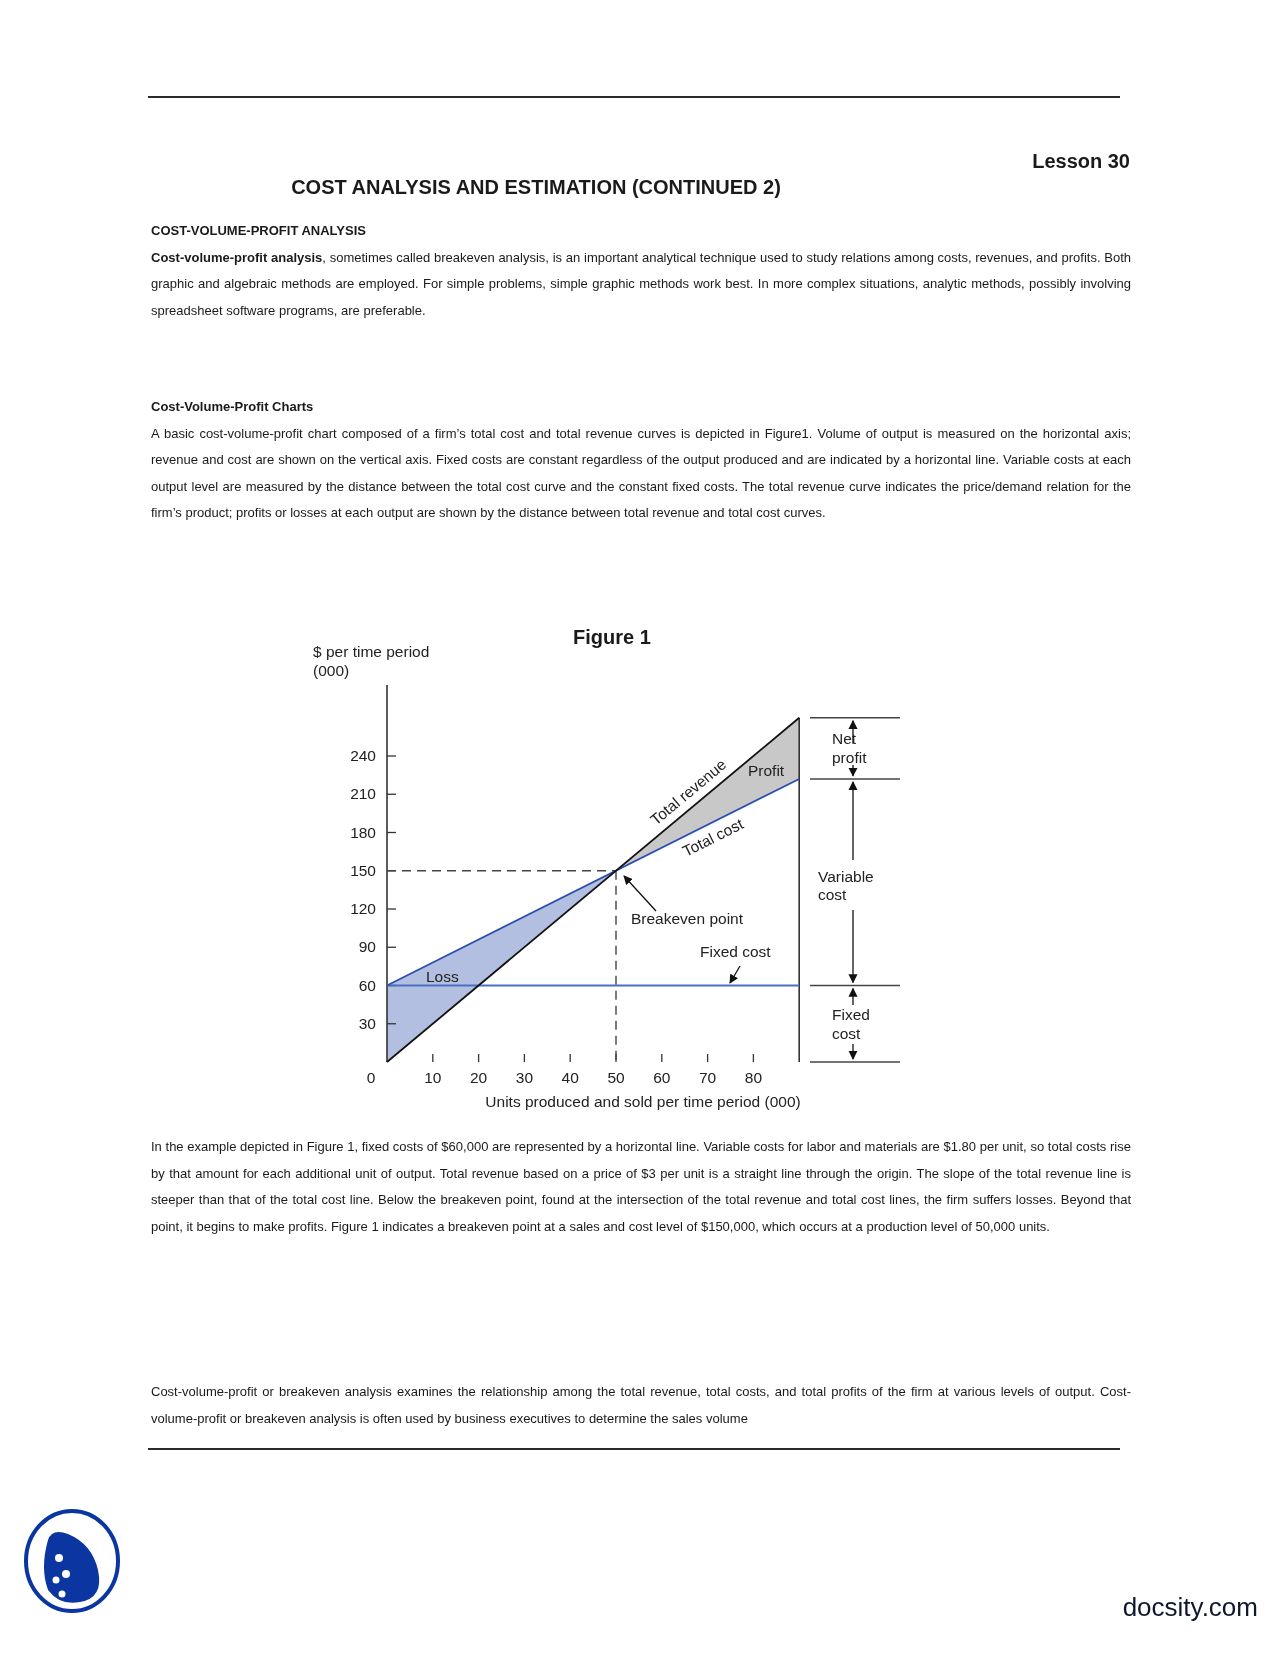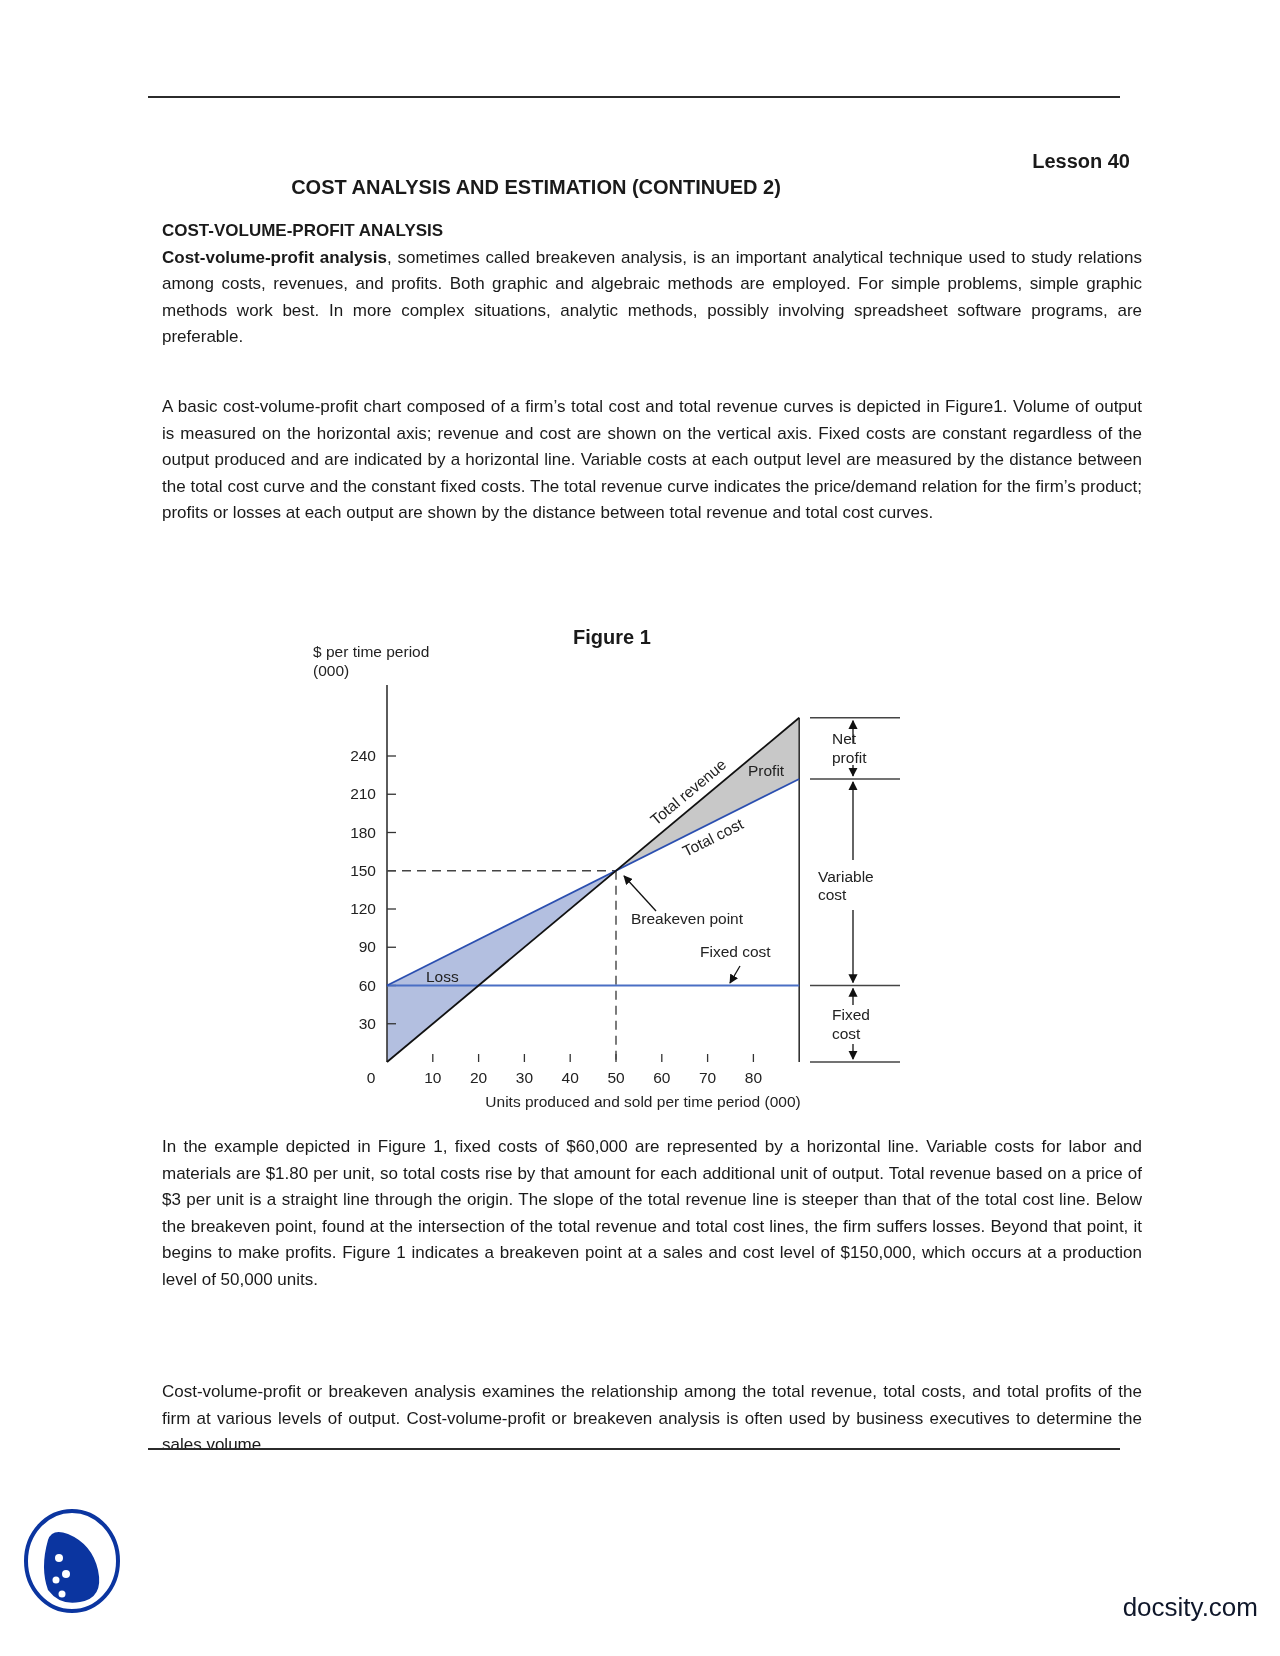--- a/index.html
+++ b/index.html
@@ -2,43 +2,44 @@
 <html><head>
 <meta charset="utf-8">
 <style>
   html, body { margin: 0; padding: 0; background: #ffffff; }
   body { width: 1280px; height: 1656px; position: relative; overflow: hidden;
          font-family: "Liberation Sans", sans-serif; color: #1a1a1a; }
   .rule { position: absolute; left: 148px; width: 972px; height: 0; border-top: 2px solid #2b2b2b; }
   .lesson { position: absolute; right: 150px; top: 150px; font-weight: bold; font-size: 20px; }
   .doc-title { position: absolute; left: 0; width: 1072px; text-align: center; top: 176px;
                font-weight: bold; font-size: 20px; }
-  .text-block { position: absolute; left: 162px; width: 980px; font-size: 17px; line-height: 26.5px;
+  .text-block { position: absolute; left: 151px; width: 980px; font-size: 13px; line-height: 26.5px;
                 text-align: justify; }
   .section-heading { font-weight: bold; }
   .fig-caption { position: absolute; left: 0; width: 1224px; text-align: center; top: 626px;
                  font-weight: bold; font-size: 20px; }
   svg text { font-family: "Liberation Sans", sans-serif; }
   .logo { position: absolute; left: 22px; top: 1508px; }
   .brand { position: absolute; right: 22px; top: 1592px; font-size: 26px; color: #0f172a; }
 </style>
 </head>
 <body>
 
 <div class="rule" style="top:96px;"></div>
 
-<div class="lesson">Lesson 40</div>
+<div class="lesson">Lesson 30</div>
 <div class="doc-title">COST ANALYSIS AND ESTIMATION (CONTINUED 2)</div>
 
 <div class="text-block" style="top:218px;">
   <div class="section-heading">COST-VOLUME-PROFIT ANALYSIS</div>
   <div><b>Cost-volume-profit analysis</b><span>, sometimes called breakeven analysis, is an important analytical technique used to study relations among costs, revenues, and profits. Both graphic and algebraic methods are employed. For simple problems, simple graphic methods work best. In more complex situations, analytic methods, possibly involving spreadsheet software programs, are preferable.</span></div>
 </div>
 
 <div class="text-block" style="top:394px;">
+  <div class="section-heading">Cost-Volume-Profit Charts</div>
   <div>A basic cost-volume-profit chart composed of a firm’s total cost and total revenue curves is depicted in Figure1. Volume of output is measured on the horizontal axis; revenue and cost are shown on the vertical axis. Fixed costs are constant regardless of the output produced and are indicated by a horizontal line. Variable costs at each output level are measured by the distance between the total cost curve and the constant fixed costs. The total revenue curve indicates the price/demand relation for the firm’s product; profits or losses at each output are shown by the distance between total revenue and total cost curves.</div>
 </div>
 
 <div class="fig-caption">Figure 1</div>
 
 <svg id="cvp-chart" width="1280" height="1656" style="position:absolute;left:0;top:0;pointer-events:none;" xmlns="http://www.w3.org/2000/svg">
   <defs>
     <marker id="arrowHead" viewBox="0 0 10 10" refX="9" refY="5" markerWidth="7" markerHeight="7" orient="auto-start-reverse">
       <path d="M0,0 L10,5 L0,10 z" fill="#111"></path>
     </marker>

